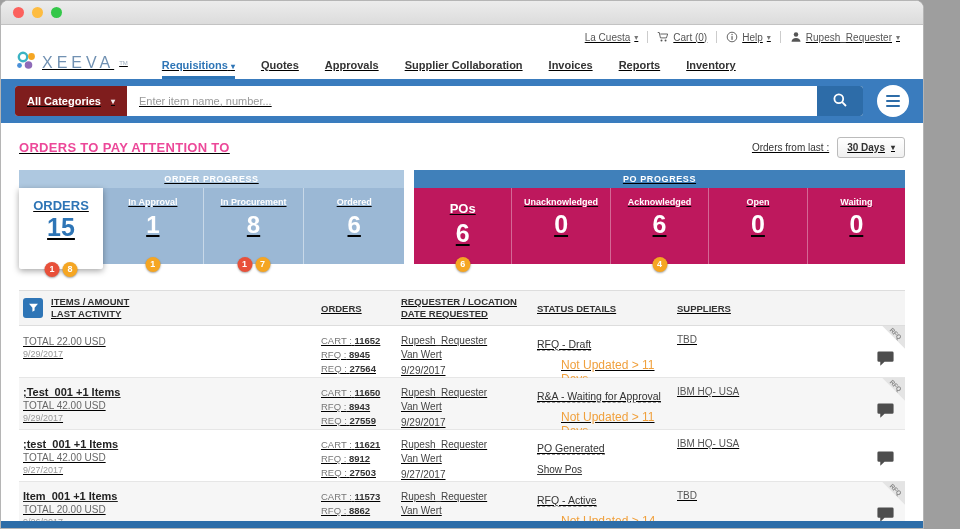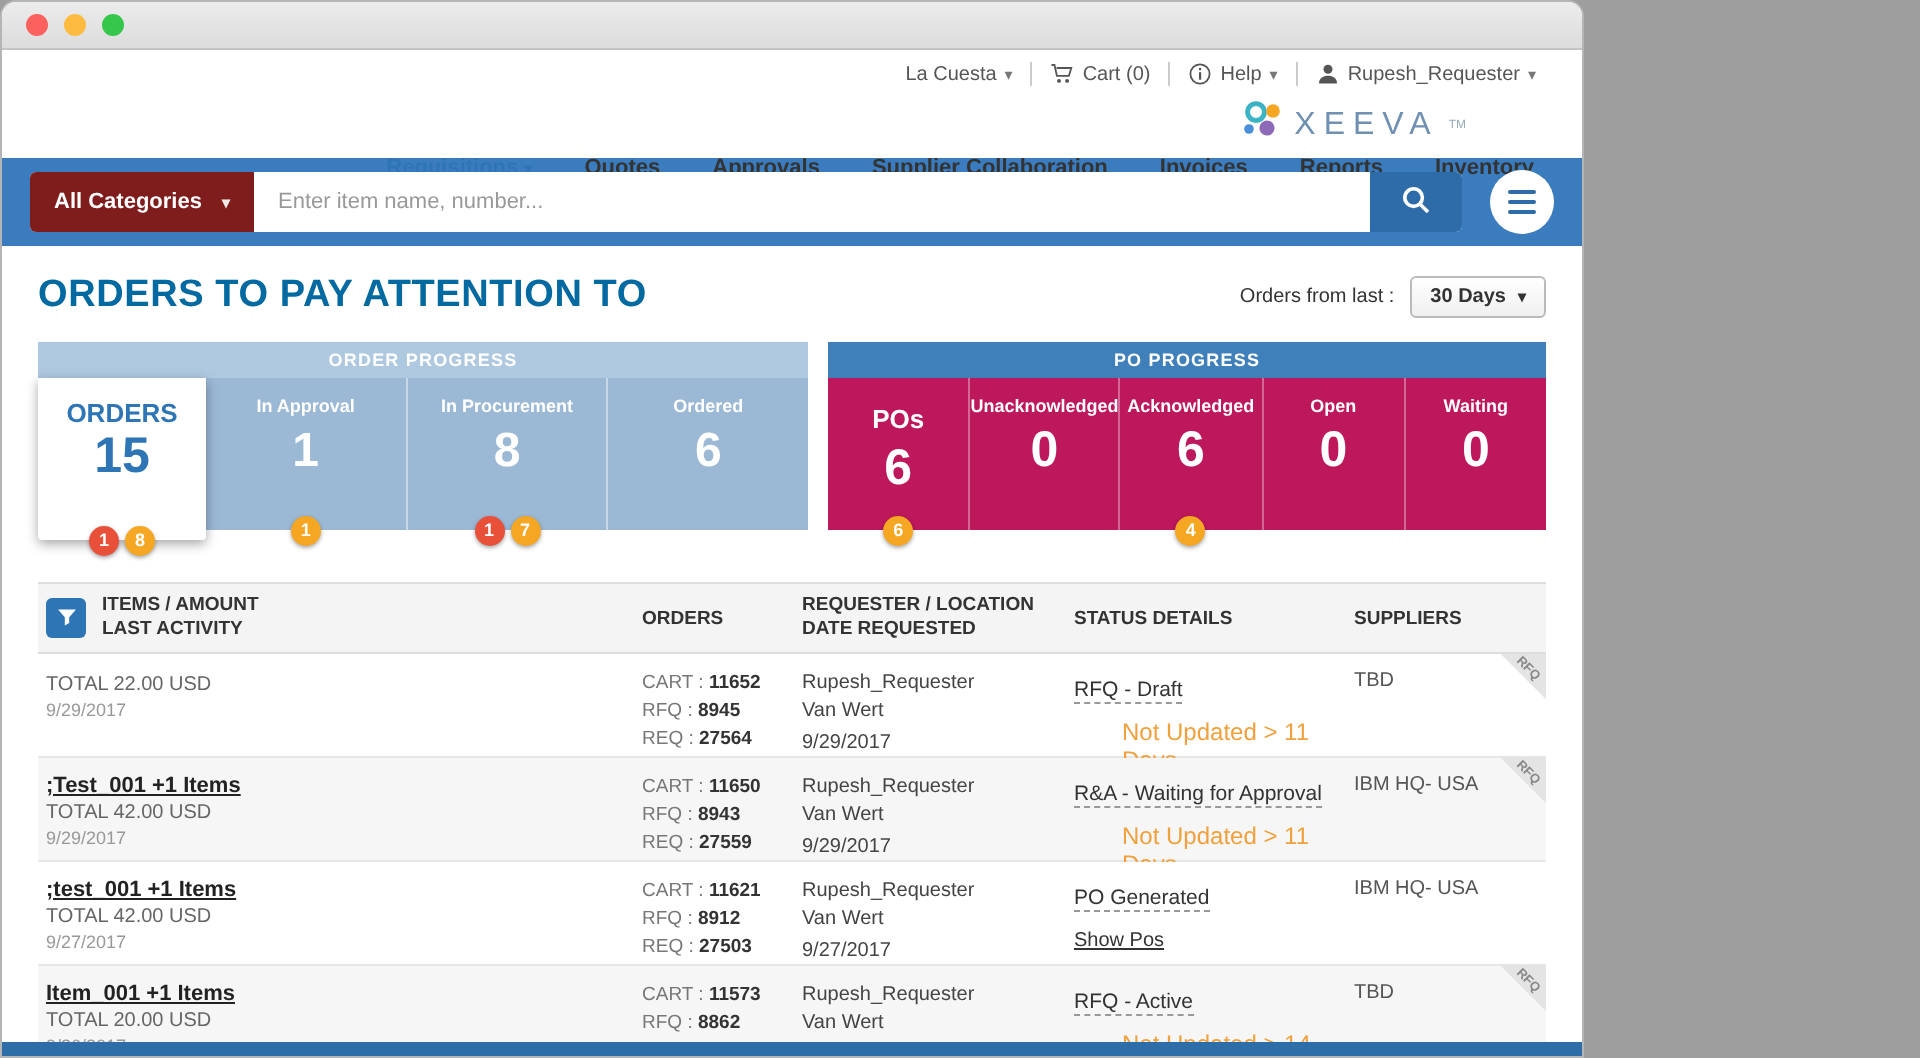--- a/index.html
+++ b/index.html
@@ -1,32 +1,32 @@
 <!DOCTYPE html>
 <html><head>
 <meta charset="utf-8">
 <style>
   * { margin:0; padding:0; box-sizing:border-box; }
   body { width:960px; height:529px; font-family:"Liberation Sans", sans-serif; background:#9e9e9e; overflow:hidden; }
-  .window { width:792px; height:529px; background:#fff; border-radius:8px 8px 0 0; overflow:hidden; position:relative; border:1px solid #b5b5b5; }
+  .window { width:924px; height:529px; background:#fff; border-radius:8px 8px 0 0; overflow:hidden; position:relative; border:1px solid #b5b5b5;text-decoration:underline; }
 
   
   .browser-bar { height:24px; background:linear-gradient(#ececec,#dcdcdc); border-bottom:1px solid #c3c3c3; display:flex; align-items:center; padding-left:12px; gap:8px; }
   .dot { width:11px; height:11px; border-radius:50%; }
   .dot.red { background:#fc615d; } .dot.yellow { background:#fdbc40; } .dot.green { background:#34c749; }
 
   
   .utility-bar { height:24px; background:#fff; display:flex; align-items:center; justify-content:flex-end; padding-right:14px; font-size:10px; color:#555; }
   .u-item { display:flex; align-items:center; gap:4px; padding:0 9px; cursor:pointer; }
   .u-item.sep { border-left:1px solid #ccc; }
   .u-item .caret { font-size:8px; color:#777; }
   .u-icon svg { display:block; }
 
   
-  .nav-bar { height:30px; background:#fff; display:flex; align-items:flex-end; padding:0 24px;flex-direction:column; }
+  .nav-bar { height:30px; background:#fff; display:flex; align-items:center; padding:0 14px; }
   .logo { display:flex; align-items:center; gap:5px; margin-right:34px; margin-bottom:2px; }
   .logo-text { font-size:16px; letter-spacing:4px; color:#7191b2; font-weight:400; }
   .logo-tm { font-size:6px; color:#9ab; vertical-align:super; }
   .nav-items { display:flex; gap:26px; height:100%; align-items:flex-end; }
   .nav-item { font-size:11px; color:#333; font-weight:bold; padding-bottom:8px; cursor:pointer; white-space:nowrap; }
   .nav-item.active { color:#2e75b6; border-bottom:3px solid #2e75b6; padding-bottom:5px; }
   .nav-item .caret { font-size:8px; }
 
   
   .search-band { height:44px; background:#3a7cbe; display:flex; align-items:center; padding:0 14px; }
@@ -34,21 +34,21 @@
   .cat-btn { background:#7f1d1d; color:#fff; font-size:11px; font-weight:bold; padding:0 12px; display:flex; align-items:center; gap:10px; cursor:pointer; border:none; }
   .cat-btn .caret { font-size:8px; opacity:.9; }
   .search-input { flex:1; border:none; outline:none; font-size:11px; padding:0 12px; color:#444; font-family:"Liberation Sans", sans-serif; }
   .search-input::placeholder { color:#999; }
   .search-btn { width:46px; background:#2d6ca8; border:none; display:flex; align-items:center; justify-content:center; cursor:pointer; }
   .hamburger-btn { width:32px; height:32px; border-radius:50%; background:#fff; border:none; display:flex; flex-direction:column; align-items:center; justify-content:center; gap:3px; cursor:pointer; }
   .hamburger-btn i { display:block; width:14px; height:2px; background:#2d6ca8; border-radius:1px; }
 
   
   .section-head { display:flex; justify-content:space-between; align-items:center; padding:14px 18px 12px 18px; }
-  .section-title { color:#0369a1; font-size:19px; font-weight:bold; letter-spacing:.3px; }
+  .section-title { color:#ec4899; font-size:13px; font-weight:bold; letter-spacing:.3px; }
   .range-wrap { display:flex; align-items:center; gap:8px; font-size:10px; color:#333; }
   .range-btn { background:linear-gradient(#fff,#f0f0f0); border:1px solid #bbb; border-radius:3px; font-size:10px; color:#333; padding:4px 9px; display:flex; align-items:center; gap:6px; cursor:pointer; font-weight:bold;text-align:right; }
   .range-btn .caret { font-size:8px; }
 
   
   .panels { display:flex; gap:10px; padding:0 18px; margin-bottom:26px; }
   .panel-header { height:18px; line-height:18px; text-align:center; color:#fff; font-size:9px; font-weight:bold; letter-spacing:.6px; }
   .order-panel { width:385px; }
   .op-header { background:#aec8e0; }
   .op-tabs { display:flex; height:76px; }

